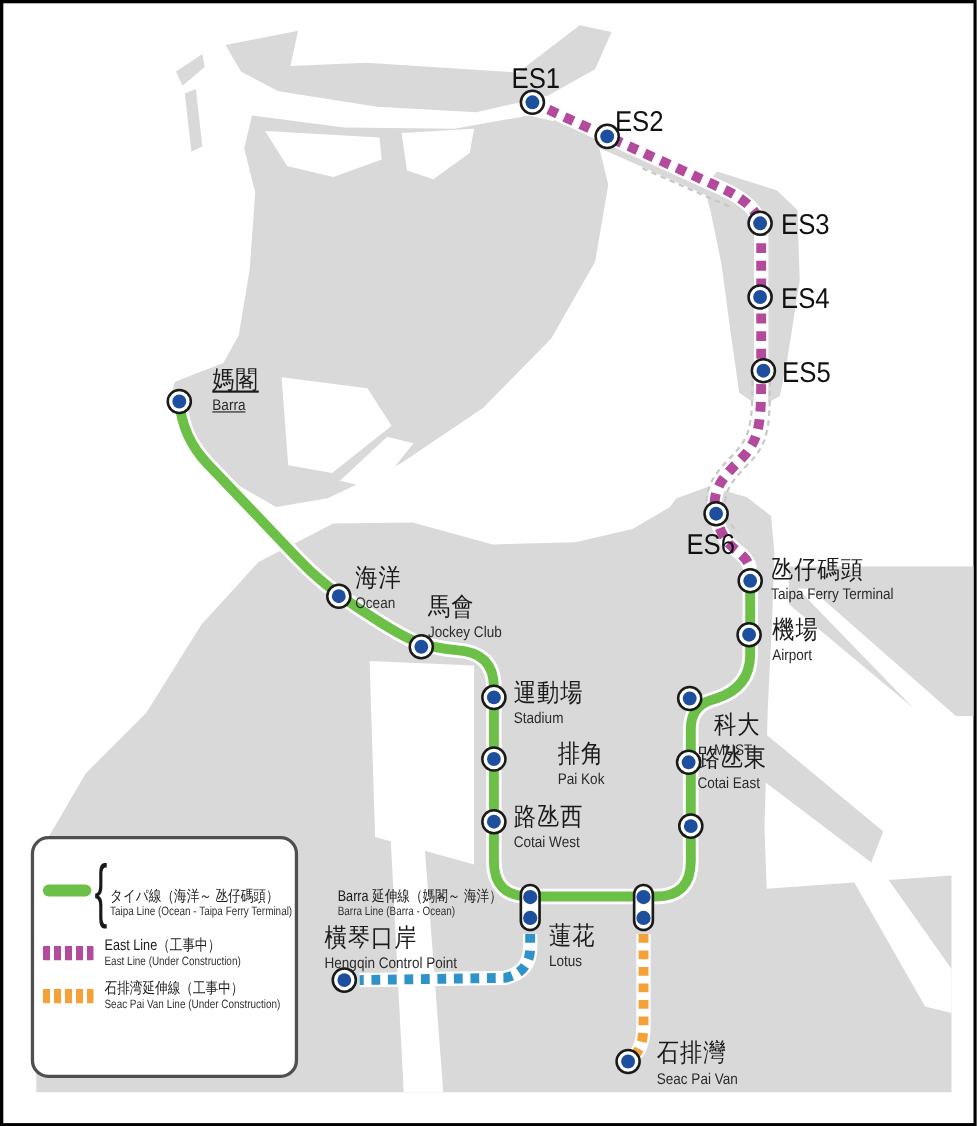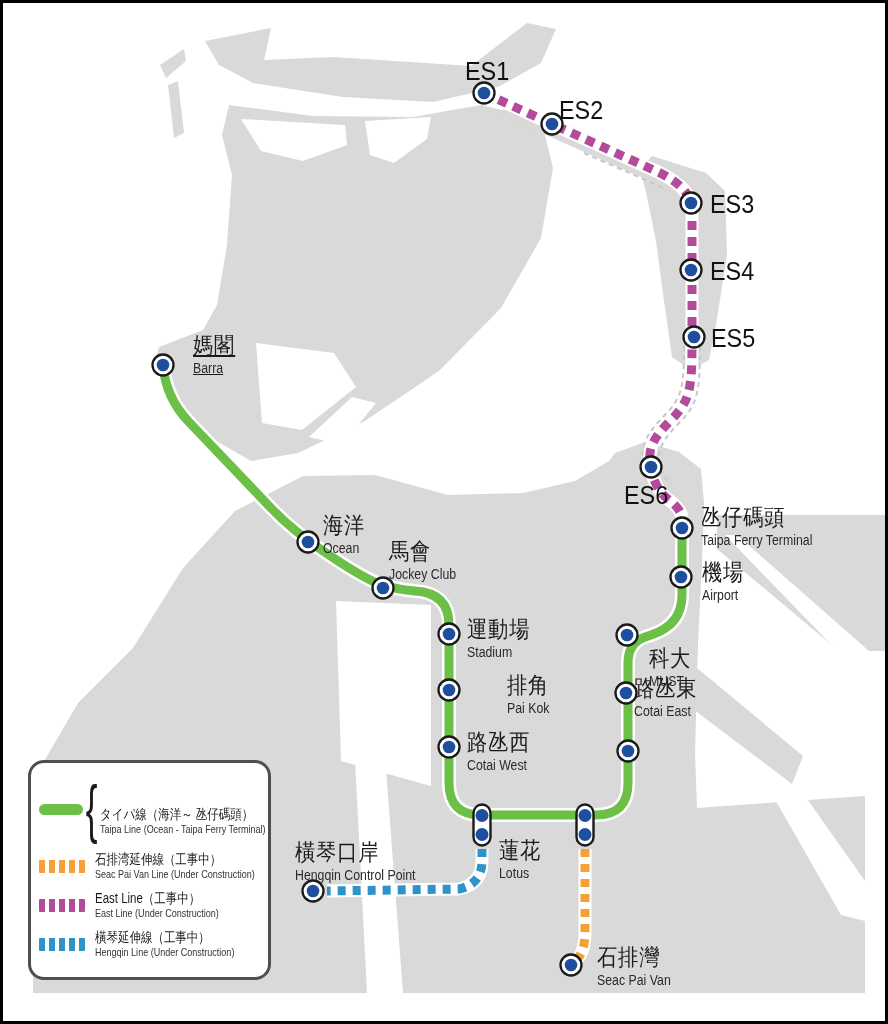--- a/index.html
+++ b/index.html
@@ -201,37 +201,34 @@
 
   <div class="legend">
     <div class="lg-row first">
       <span class="sw-solid"></span>
       <span class="lg-bracket">{</span>
       <span class="lg-group">
         <span class="lg-entry">
           <span class="lg-jp">タイパ線（海洋～ 氹仔碼頭）</span>
           <span class="lg-en">Taipa Line (Ocean - Taipa Ferry Terminal)</span>
         </span>
+        <span class="lg-entry">
+          <span class="lg-jp">Barra 延伸線（媽閣～ 海洋）</span>
+          <span class="lg-en">Barra Line (Barra - Ocean)</span>
+        </span>
+      </span>
+    </div>
+    <div class="lg-row">
+      <span class="sw-dash magenta"></span>
+      <span class="lg-entry">
+        <span class="lg-jp">East Line（工事中）</span>
+        <span class="lg-en">East Line (Under Construction)</span>
       </span>
     </div>
     <div class="lg-row">
       <span class="sw-dash orange"></span>
       <span class="lg-entry">
         <span class="lg-jp">石排湾延伸線（工事中）</span>
         <span class="lg-en">Seac Pai Van Line (Under Construction)</span>
       </span>
     </div>
-    <div class="lg-row">
-      <span class="sw-dash magenta"></span>
-      <span class="lg-entry">
-        <span class="lg-jp">East Line（工事中）</span>
-        <span class="lg-en">East Line (Under Construction)</span>
-      </span>
-    </div>
-    <div class="lg-row">
-      <span class="sw-dash blue"></span>
-      <span class="lg-entry">
-        <span class="lg-jp">橫琴延伸線（工事中）</span>
-        <span class="lg-en">Hengqin Line (Under Construction)</span>
-      </span>
-    </div>
   </div>
 </div>
 
 </body></html>

